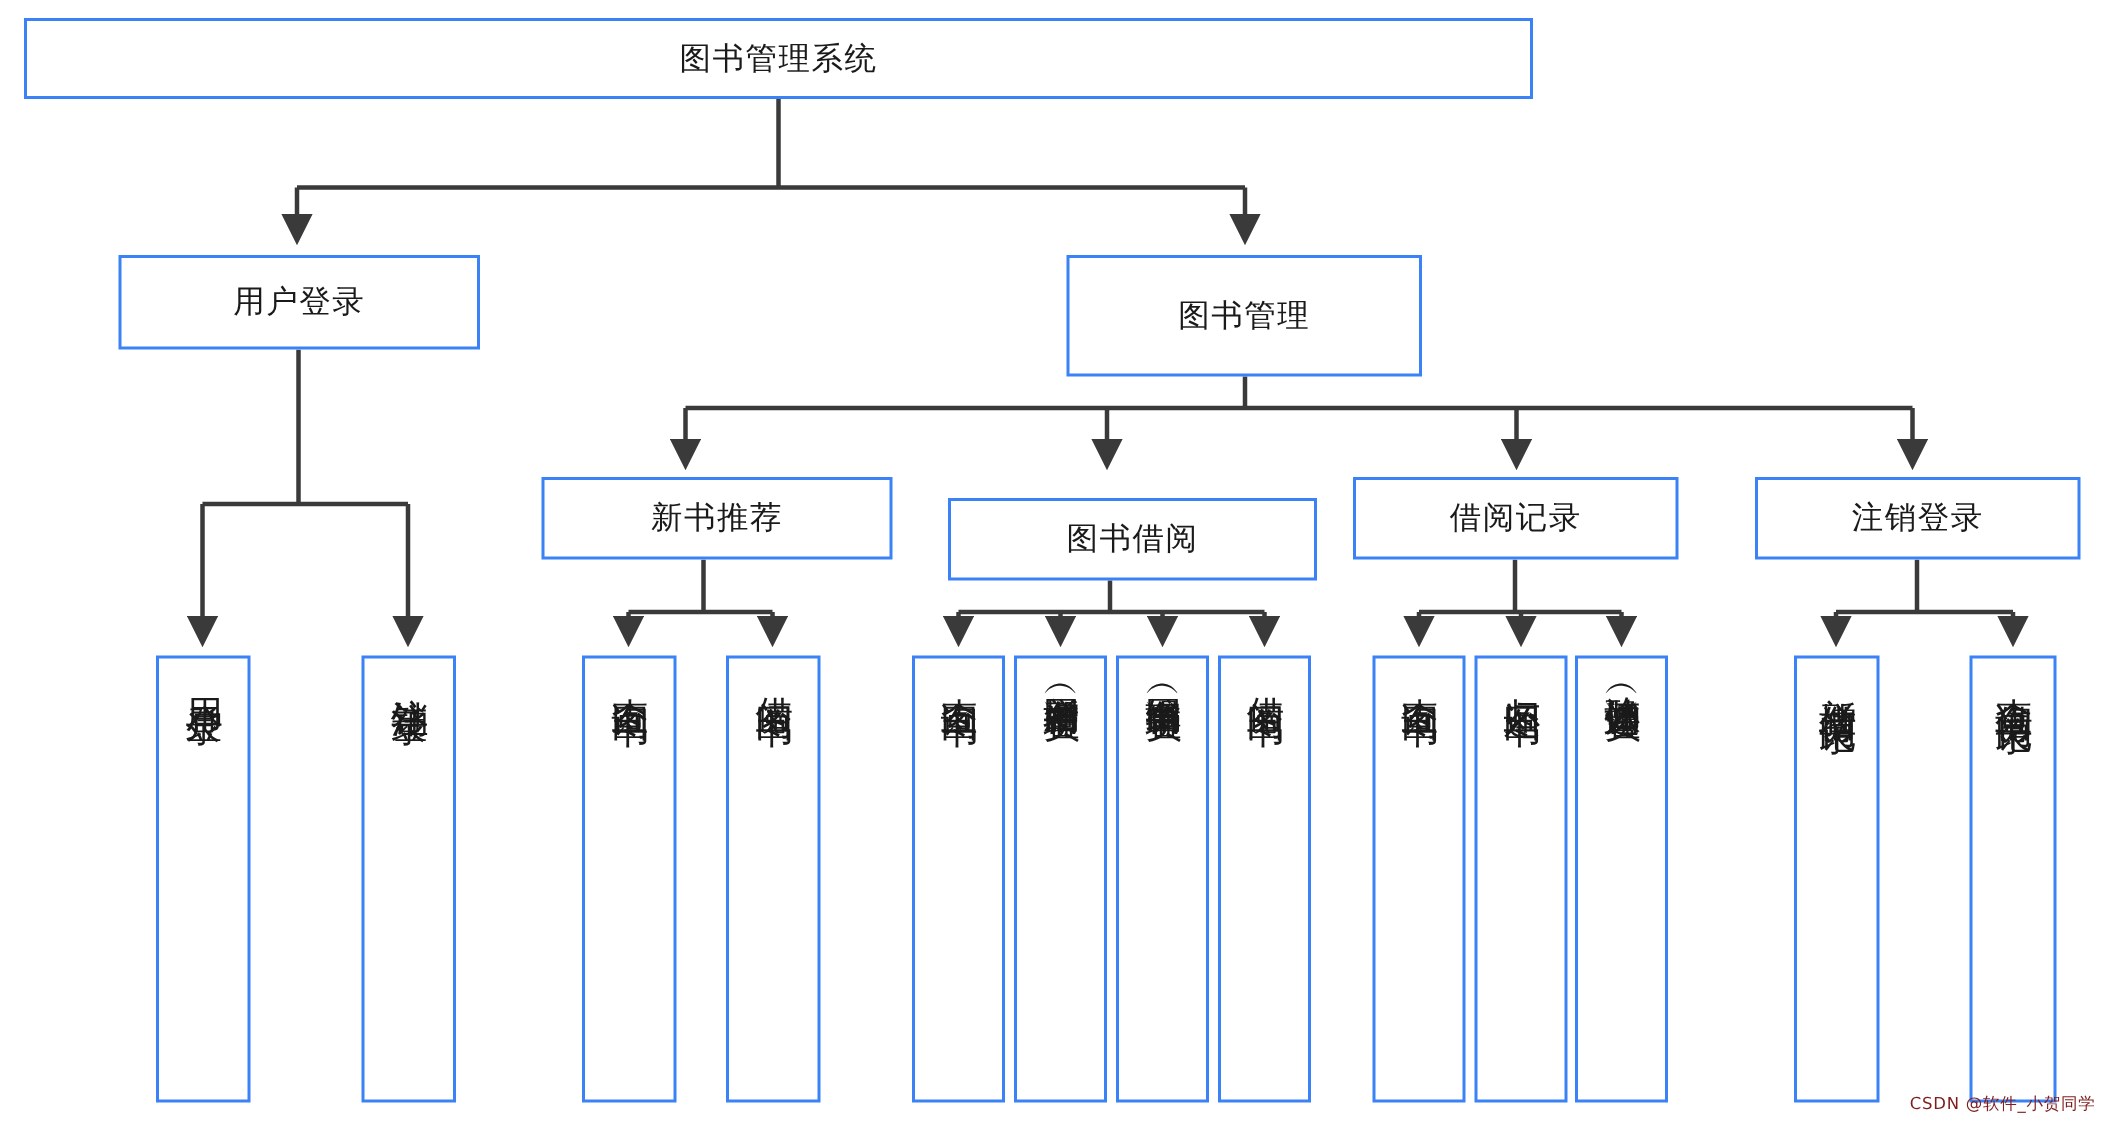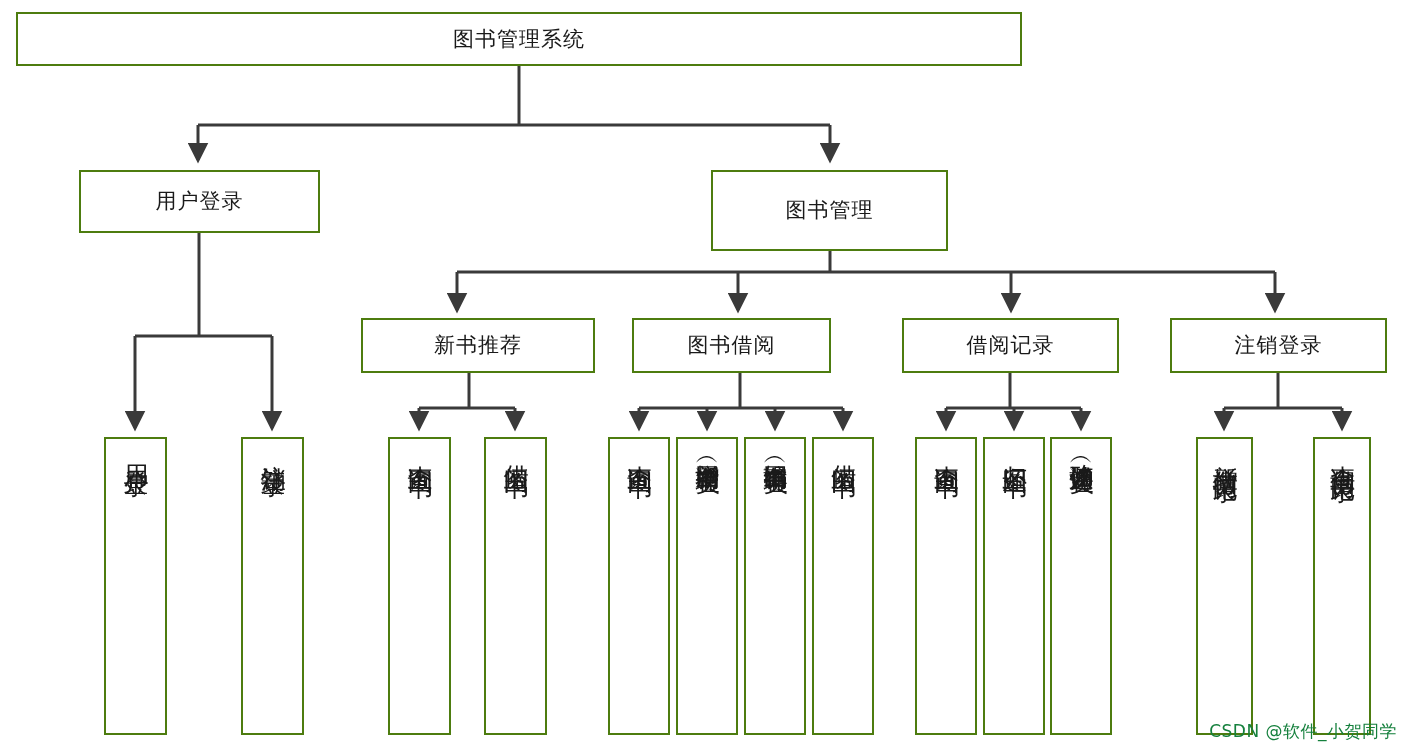--- a/index.html
+++ b/index.html
@@ -22,21 +22,21 @@
     position: absolute;
     left: 0;
     top: 0;
     width: 1405px;
     height: 747px;
   }
   .node {
     position: absolute;
     box-sizing: border-box;
     background: #ffffff;
-    border: 2px solid #4d7c0f;
+    border: 2px solid #3b82f6;
     display: flex;
     align-items: center;
     justify-content: center;
     color: #1a1a1a;
   }
   .node .label {
     display: block;
     text-align: center;
     line-height: 1.18;
   }
@@ -59,22 +59,22 @@
     white-space: nowrap;
   }
   .node.vert.tall .label {
     font-size: 24px;
     letter-spacing: 1px;
   }
   #watermark {
     position: absolute;
     right: 8px;
     bottom: 4px;
-    font-size: 17px;
-    color: #15803d;
+    font-size: 11px;
+    color: #7f1d1d;
     letter-spacing: 0.5px;
     white-space: nowrap;
     pointer-events: none;
   }
 </style>
 </head>
 <body>
 
 <div id="canvas">
 
@@ -135,21 +135,21 @@
   <div class="node horiz" style="left:79px; top:170px; width:241px; height:63px;">
     <span class="label">用户登录</span>
   </div>
   <div class="node horiz" style="left:711px; top:170px; width:237px; height:81px;">
     <span class="label">图书管理</span>
   </div>
 
   <div class="node horiz" style="left:361px; top:318px; width:234px; height:55px;justify-content:center;">
     <span class="label">新书推荐</span>
   </div>
-  <div class="node horiz" style="left:632px; top:318px; width:199px; height:55px;">
+  <div class="node horiz" style="left:632px; top:332px; width:246px; height:55px;">
     <span class="label">图书借阅</span>
   </div>
   <div class="node horiz" style="left:902px; top:318px; width:217px; height:55px;">
     <span class="label">借阅记录</span>
   </div>
   <div class="node horiz" style="left:1170px; top:318px; width:217px; height:55px;">
     <span class="label">注销登录</span>
   </div>
 
   <div class="node vert" style="left:104px; top:437px; width:63px; height:298px;">

